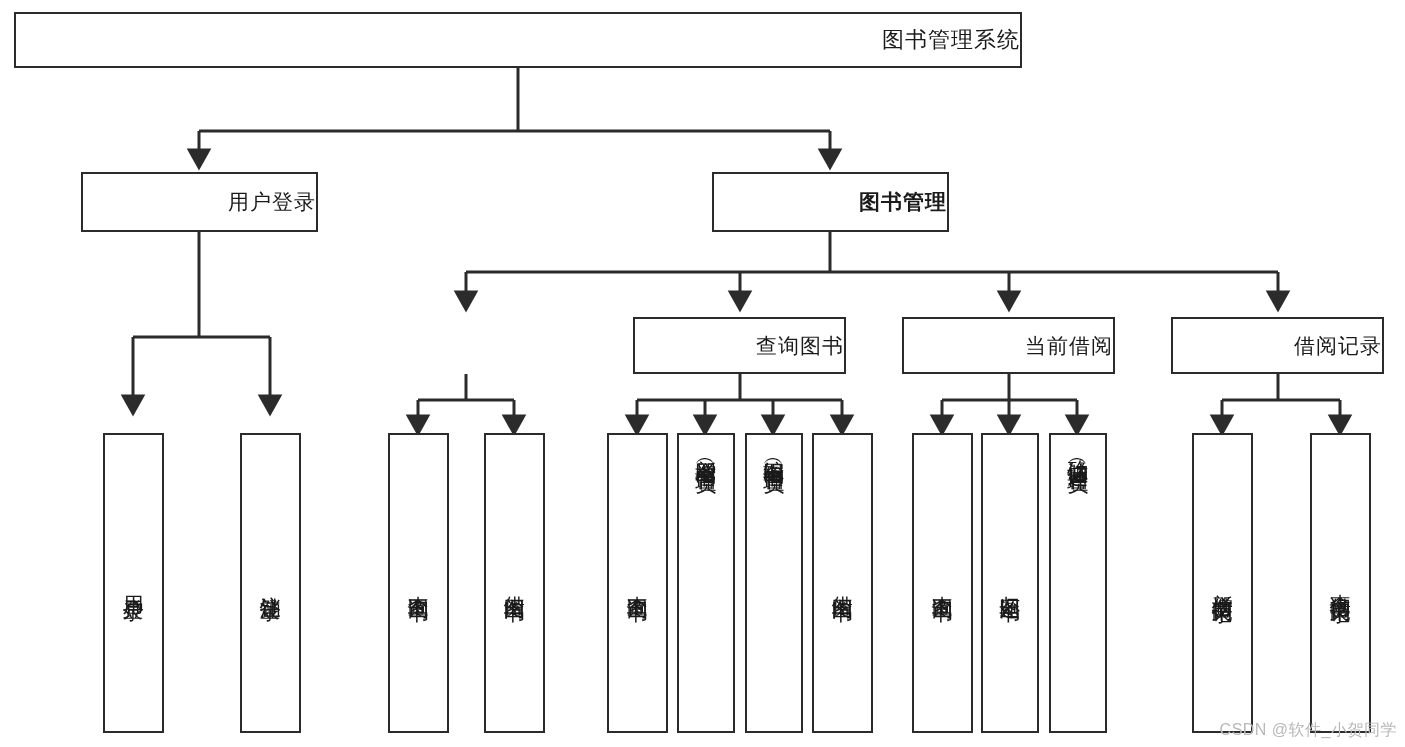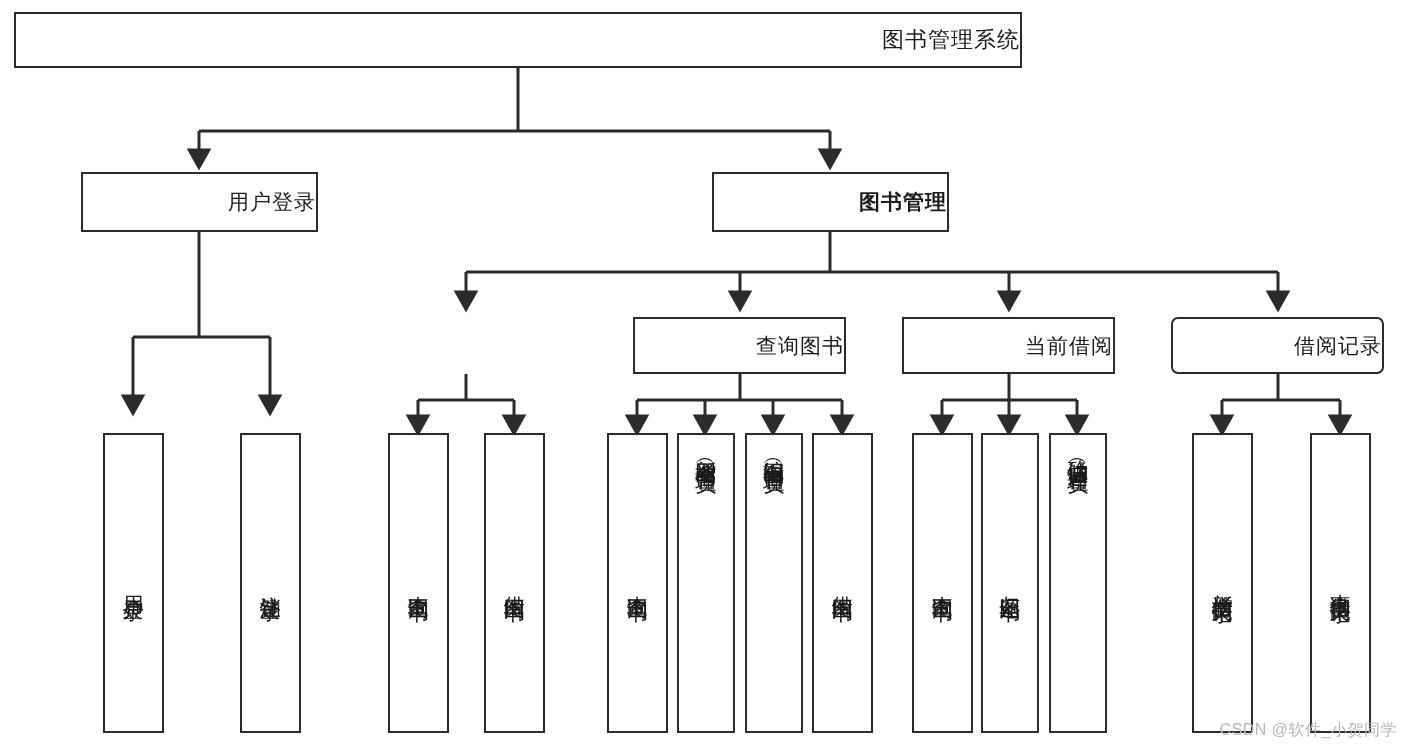--- a/index.html
+++ b/index.html
@@ -142,21 +142,21 @@
 
 
   <div class="node h" style="left:633px; top:317px; width:213px; height:57px;">
     <span>查询图书</span>
   </div>
 
   <div class="node h" style="left:902px; top:317px; width:213px; height:57px;">
     <span>当前借阅</span>
   </div>
 
-  <div class="node h" style="left:1171px; top:317px; width:213px; height:57px;border-radius:7px;">
+  <div class="node h" style="left:1171px; top:317px; width:213px; height:57px;">
     <span>借阅记录</span>
   </div>
 
   <div class="node v center" style="left:103px; top:433px; width:61px; height:300px;">
     <span class="vtext">用户登录</span>
   </div>
 
   <div class="node v center" style="left:240px; top:433px; width:61px; height:300px;">
     <span class="vtext">注销登录</span>
   </div>

